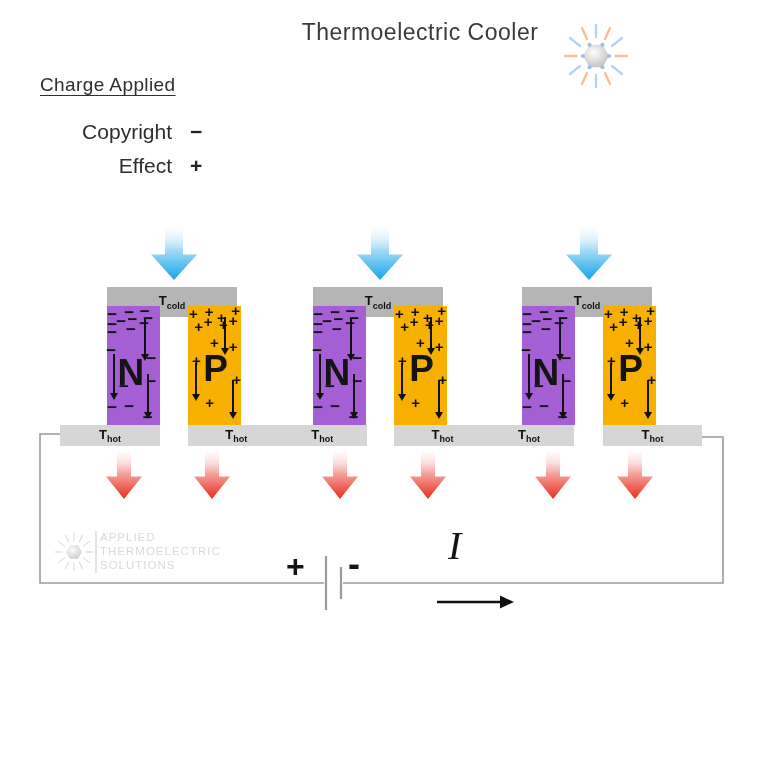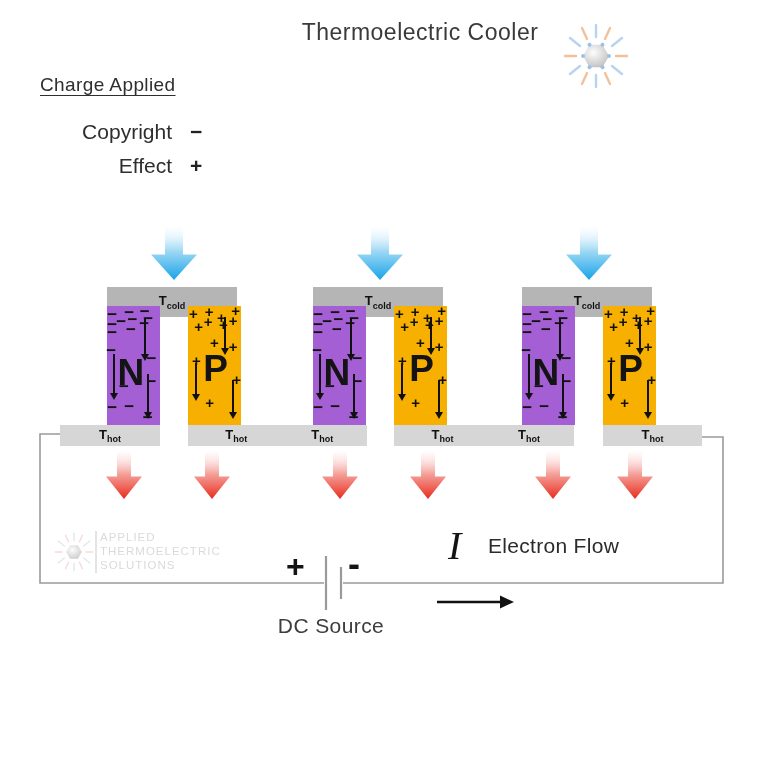--- a/index.html
+++ b/index.html
@@ -376,17 +376,15 @@
     <line x1="326" y1="556" x2="326" y2="610" stroke="#9a9a9a" stroke-width="2.2"></line>
     <line x1="341" y1="567" x2="341" y2="599" stroke="#9a9a9a" stroke-width="2.2"></line>
     <g>
       <line x1="437" y1="602" x2="502" y2="602" stroke="#111" stroke-width="2.6"></line>
       <polygon points="500,595.5 514,602 500,608.5" fill="#111"></polygon>
     </g>
   </svg>
 
   <span class="plus-sign">+</span>
   <span class="minus-sign">-</span>
-  <div class="dc-label">DC Source</div>
   <span class="current-symbol">I</span>
-  <span class="flow-label">Electron Flow</span>
 
 </div>
 
 </body></html>

